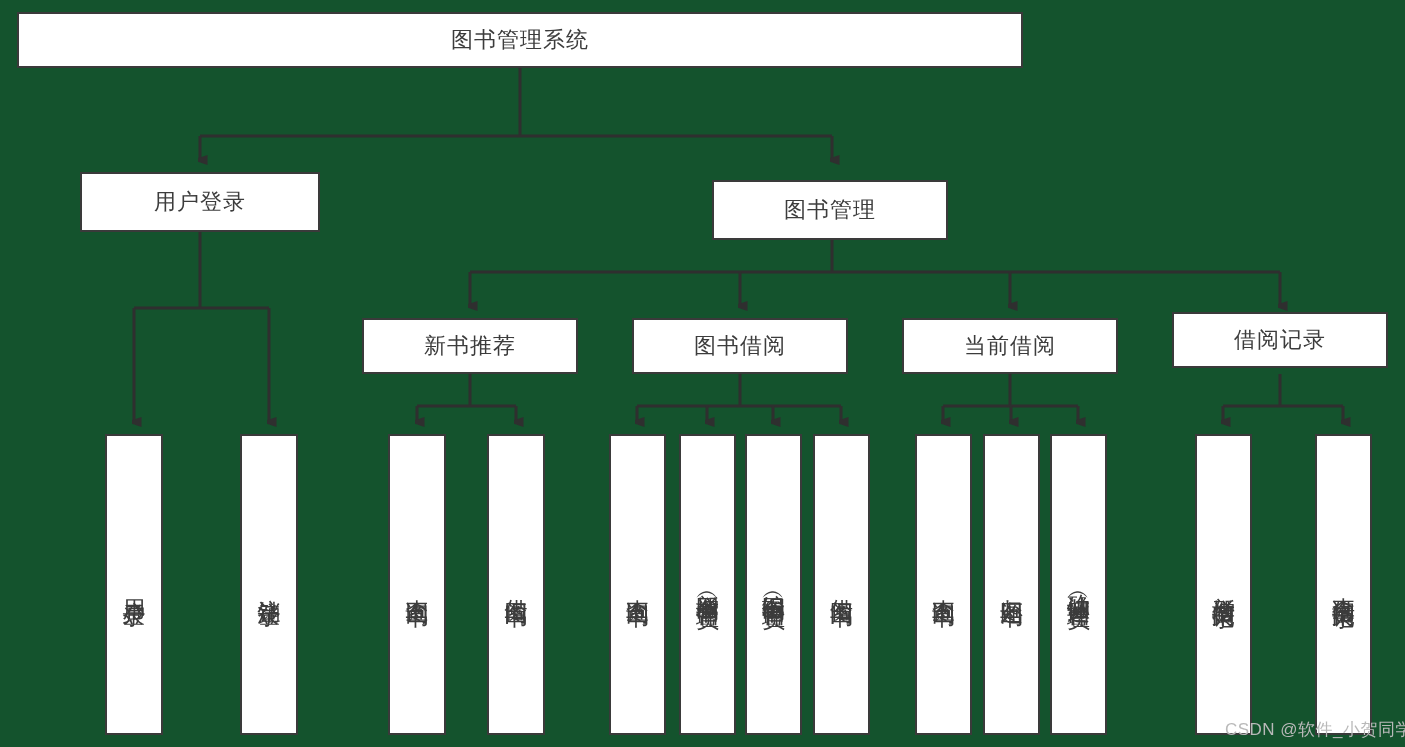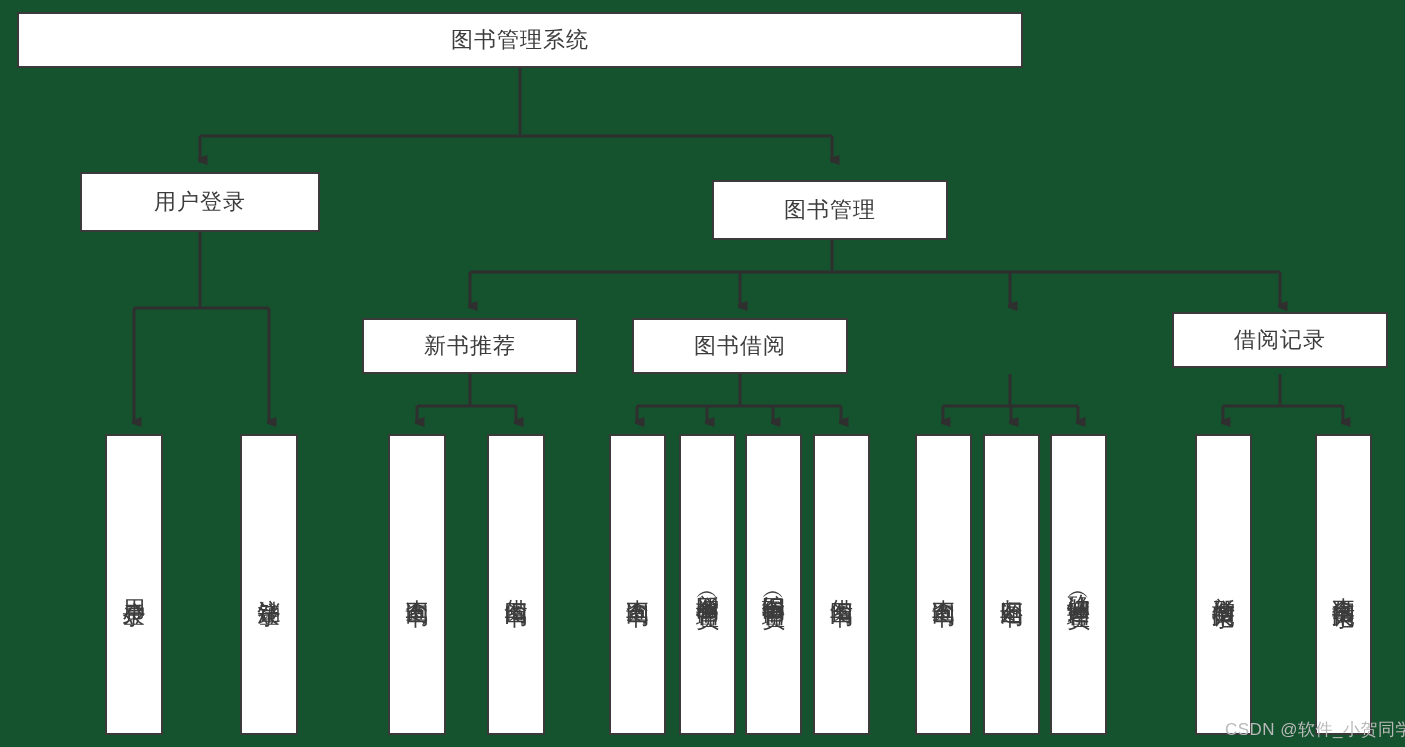--- a/index.html
+++ b/index.html
@@ -142,20 +142,23 @@
   <div class="node horizontal" style="left: 712px; top: 172px; width: 236px; height: 60px; border-color: rgb(58, 58, 58); background: rgb(255, 255, 255); color: rgb(60, 60, 60); margin-top: 8px;">
     <span>图书管理</span>
   </div>
 
   <div class="node horizontal" style="left: 632px; top: 318px; width: 216px; height: 56px; border-color: rgb(58, 58, 58); background: rgb(255, 255, 255); color: rgb(60, 60, 60);">
     <span>图书借阅</span>
   </div>
   <div class="node horizontal" style="left: 362px; top: 318px; width: 216px; height: 56px; border-color: rgb(58, 58, 58); background: rgb(255, 255, 255); color: rgb(60, 60, 60);">
     <span>新书推荐</span>
   </div>
+  <div class="node horizontal" style="left: 902px; top: 318px; width: 216px; height: 56px; border-color: rgb(58, 58, 58); background: rgb(255, 255, 255); color: rgb(60, 60, 60);">
+    <span>当前借阅</span>
+  </div>
   <div class="node horizontal" style="left: 1172px; top: 312px; width: 216px; height: 56px; border-color: rgb(58, 58, 58); background: rgb(255, 255, 255); color: rgb(60, 60, 60);">
     <span>借阅记录</span>
   </div>
 
   <div class="node vertical" style="left: 105px; top: 434px; width: 58px; height: 301px; border-color: rgb(58, 58, 58); background: rgb(255, 255, 255); color: rgb(60, 60, 60);">
     <span class="vtext">用户登录</span>
   </div>
   <div class="node vertical" style="left: 240px; top: 434px; width: 58px; height: 301px; border-color: rgb(58, 58, 58); background: rgb(255, 255, 255); color: rgb(60, 60, 60);">
     <span class="vtext">注销登录</span>
   </div>

